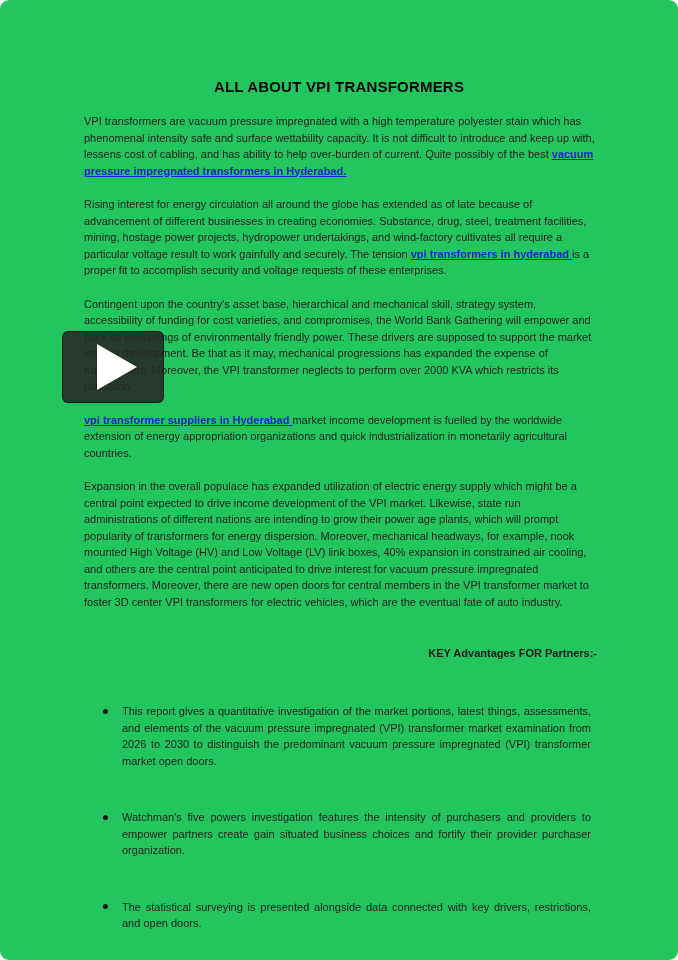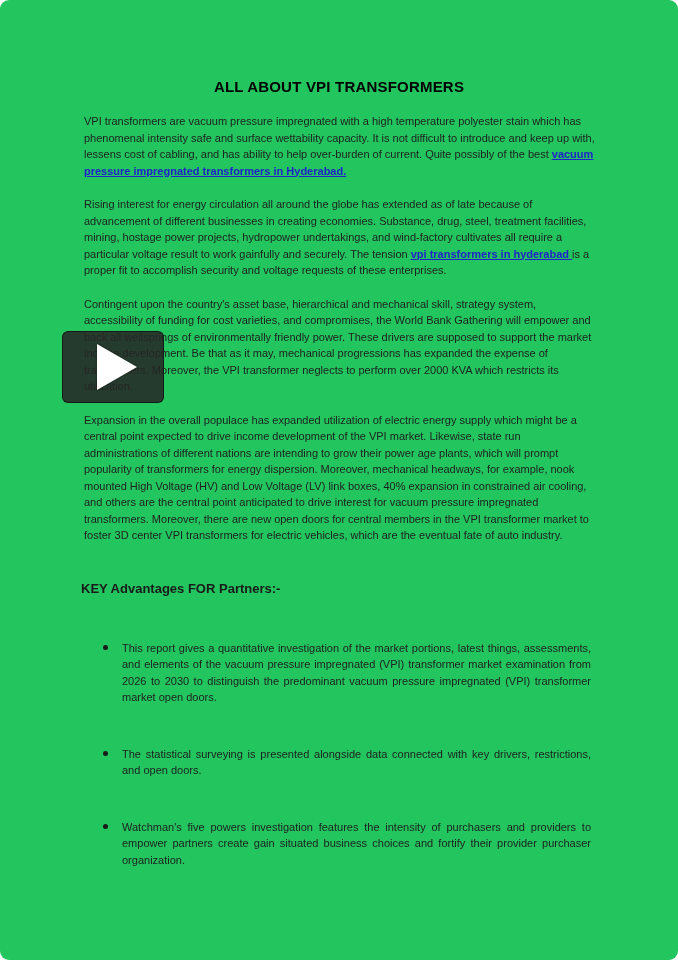--- a/index.html
+++ b/index.html
@@ -38,24 +38,25 @@
     margin: 0 0 17px 3px;
     color: #1f1f1f;
   }
   a.doc-link {
     color: #2222cc;
     font-weight: bold;
     text-decoration: underline;
     cursor: pointer;
   }
   .section-heading {
-    font-size: 13px;
+    font-size: 11px;
     font-weight: bold;
     color: #1a1a1a;
     margin: 37px 0 0 0;
+    text-align: right;
   }
   ul.advantages {
     list-style: none;
     margin: 44px 0 0 0;
     padding: 0;
   }
   ul.advantages li {
     position: relative;
     margin: 0 0 40px 0;
     padding-left: 41px;
@@ -107,37 +108,38 @@
   <div class="content">
 
     <h1 class="doc-title">ALL ABOUT VPI TRANSFORMERS</h1>
 
     <p class="body-para"><span>VPI transformers are vacuum pressure impregnated with a high temperature polyester stain which has phenomenal intensity safe and surface wettability capacity. It is not difficult to introduce and keep up with, lessens cost of cabling, and has ability to help over-burden of current. Quite possibly of the best </span><a class="doc-link">vacuum pressure impregnated transformers  in Hyderabad.</a></p>
 
     <p class="body-para"><span>Rising interest for energy circulation all around the globe has extended as of late because of advancement of different businesses in creating economies. Substance, drug, steel, treatment facilities, mining, hostage power projects, hydropower undertakings, and wind-factory cultivates all require a particular voltage result to work gainfully and securely. The tension </span><a class="doc-link">vpi transformers in hyderabad </a><span> is a proper fit to accomplish security and voltage requests of these enterprises.</span></p>
 
     <p class="body-para"><span>Contingent upon the country's asset base, hierarchical and mechanical skill, strategy system, accessibility of funding for cost varieties, and compromises, the World Bank Gathering will empower and back all wellsprings of environmentally friendly power. These drivers are supposed to support the market income development. Be that as it may, mechanical progressions has expanded the expense of transformers. Moreover, the VPI transformer neglects to perform over 2000 KVA which restricts its utilization.</span></p>
 
+    <p class="body-para"><a class="doc-link">vpi transformer suppliers in Hyderabad </a><span> market income development is fuelled by the worldwide extension of energy appropriation organizations and quick industrialization in monetarily agricultural countries.</span></p>
 
     <p class="body-para"><span>Expansion in the overall populace has expanded utilization of electric energy supply which might be a central point expected to drive income development of the VPI market. Likewise, state run administrations of different nations are intending to grow their power age plants, which will prompt popularity of transformers for energy dispersion. Moreover, mechanical headways, for example, nook mounted High Voltage (HV) and Low Voltage (LV) link boxes, 40% expansion in constrained air cooling, and others are the central point anticipated to drive interest for vacuum pressure impregnated transformers. Moreover, there are new open doors for central members in the VPI transformer market to foster 3D center VPI transformers for electric vehicles, which are the eventual fate of auto industry.</span></p>
 
     <div class="section-heading">KEY Advantages FOR Partners:-</div>
 
     <ul class="advantages">
       <li>
         <span class="bullet-dot"></span>
         <span>This report gives a quantitative investigation of the market portions, latest things, assessments, and elements of the vacuum pressure impregnated (VPI) transformer market examination from 2026 to 2030 to distinguish the predominant vacuum pressure impregnated (VPI) transformer market open doors.</span>
       </li>
       <li>
         <span class="bullet-dot"></span>
-        <span>The statistical surveying is presented alongside data connected with key drivers, restrictions, and open doors.</span>
+        <span>Watchman's five powers investigation features the intensity of purchasers and providers to empower partners create gain situated business choices and fortify their provider purchaser organization.</span>
       </li>
       <li>
         <span class="bullet-dot"></span>
-        <span>Watchman's five powers investigation features the intensity of purchasers and providers to empower partners create gain situated business choices and fortify their provider purchaser organization.</span>
+        <span>The statistical surveying is presented alongside data connected with key drivers, restrictions, and open doors.</span>
       </li>
     </ul>
 
   </div>
 
   <div class="video-overlay">
     <div class="play-triangle"></div>
   </div>
 </div>
 

